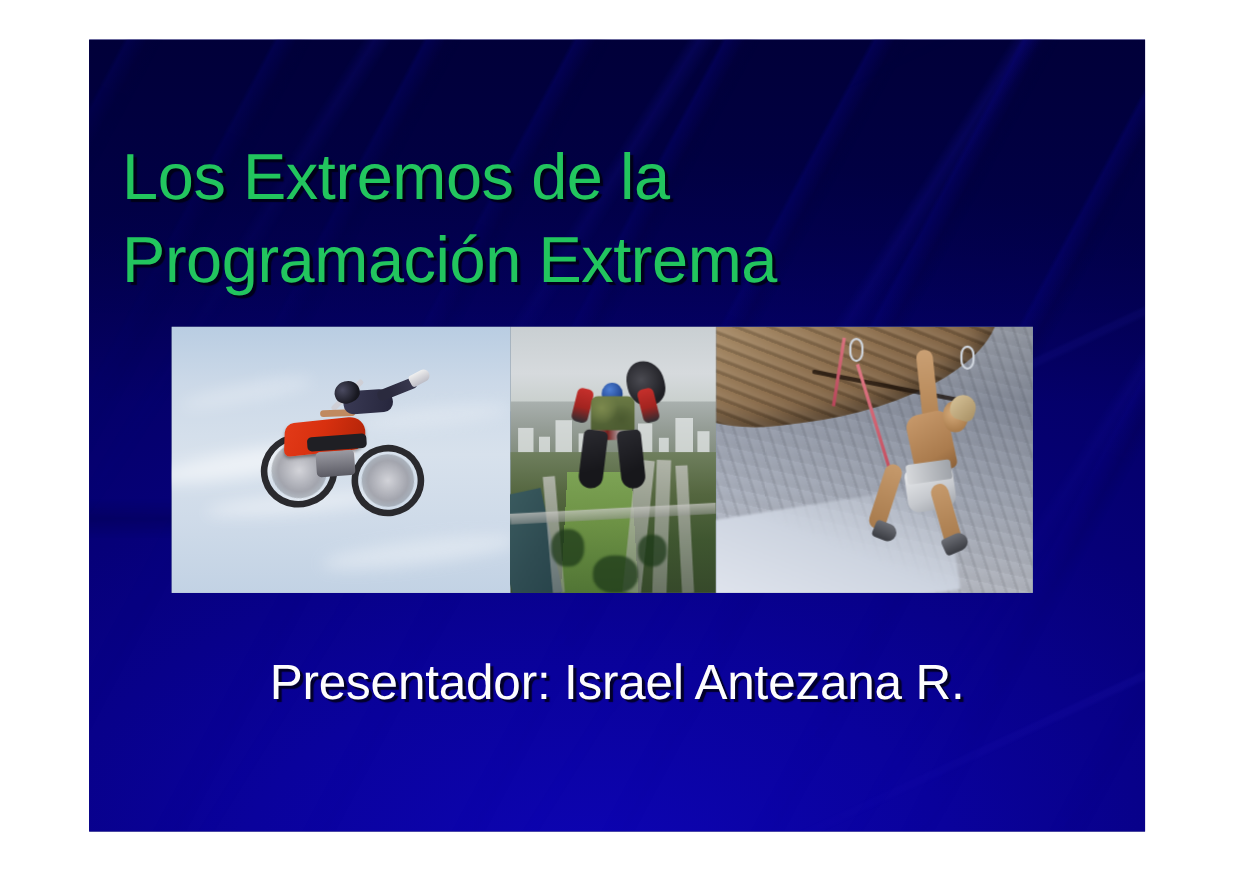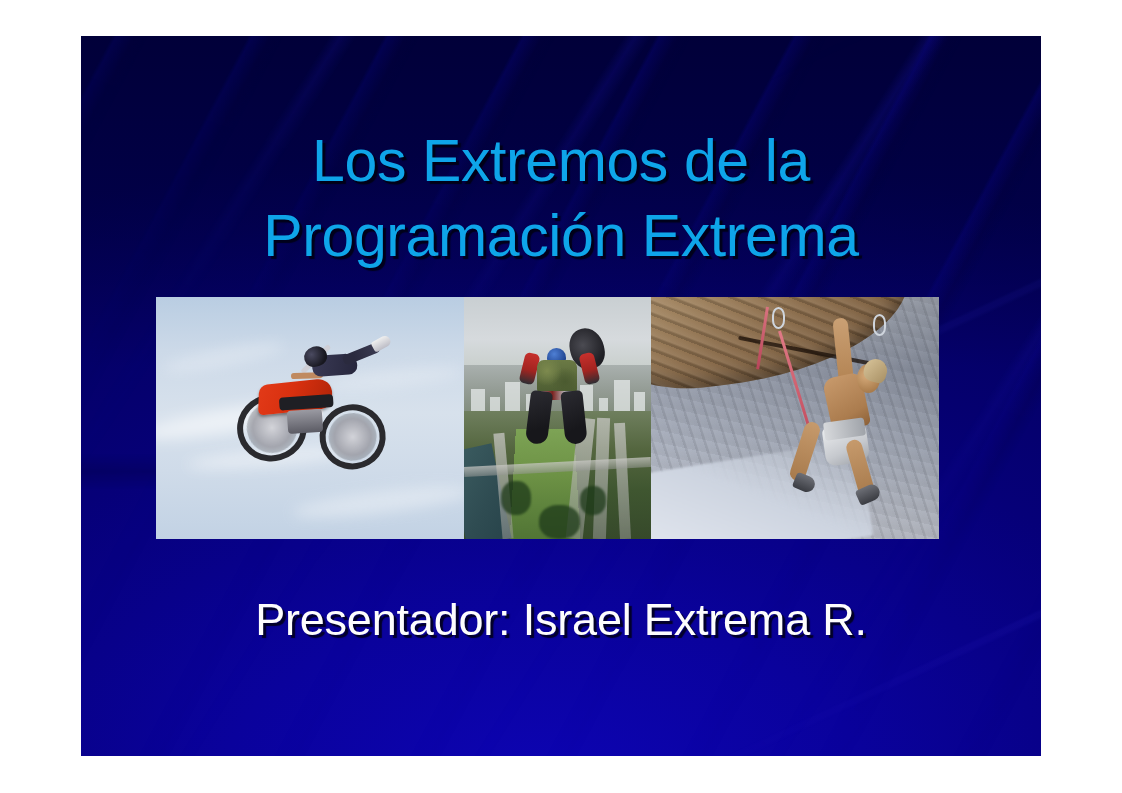--- a/index.html
+++ b/index.html
@@ -100,22 +100,21 @@
   .slide-content {
     position: absolute;
     inset: 0;
   }
 
   #title-block {
     position: absolute;
     left: 0;
     right: 0;
     top: 88px;
-    text-align: center;
-    color: #0ea5e9;
+    color: #22c55e;
     font-size: 59px;
     line-height: 75px;
     font-weight: normal;
     letter-spacing: -0.4px;
     text-shadow: 3px 3px 1px rgba(0,0,12,0.80);
     white-space: pre-line;
     padding: 0 30px;
     box-sizing: border-box;
   }
 
@@ -565,17 +564,17 @@
             <div class="rc-harness"></div>
             <div class="rc-legL"></div>
             <div class="rc-legR"></div>
             <div class="rc-shoeL"></div>
             <div class="rc-shoeR"></div>
           </div>
         </div>
 
       </div>
 
-      <div id="subtitle-block">Presentador: Israel Extrema R.</div>
+      <div id="subtitle-block">Presentador: Israel Antezana R.</div>
 
     </div>
   </div>
 </div>
 
 </body></html>

